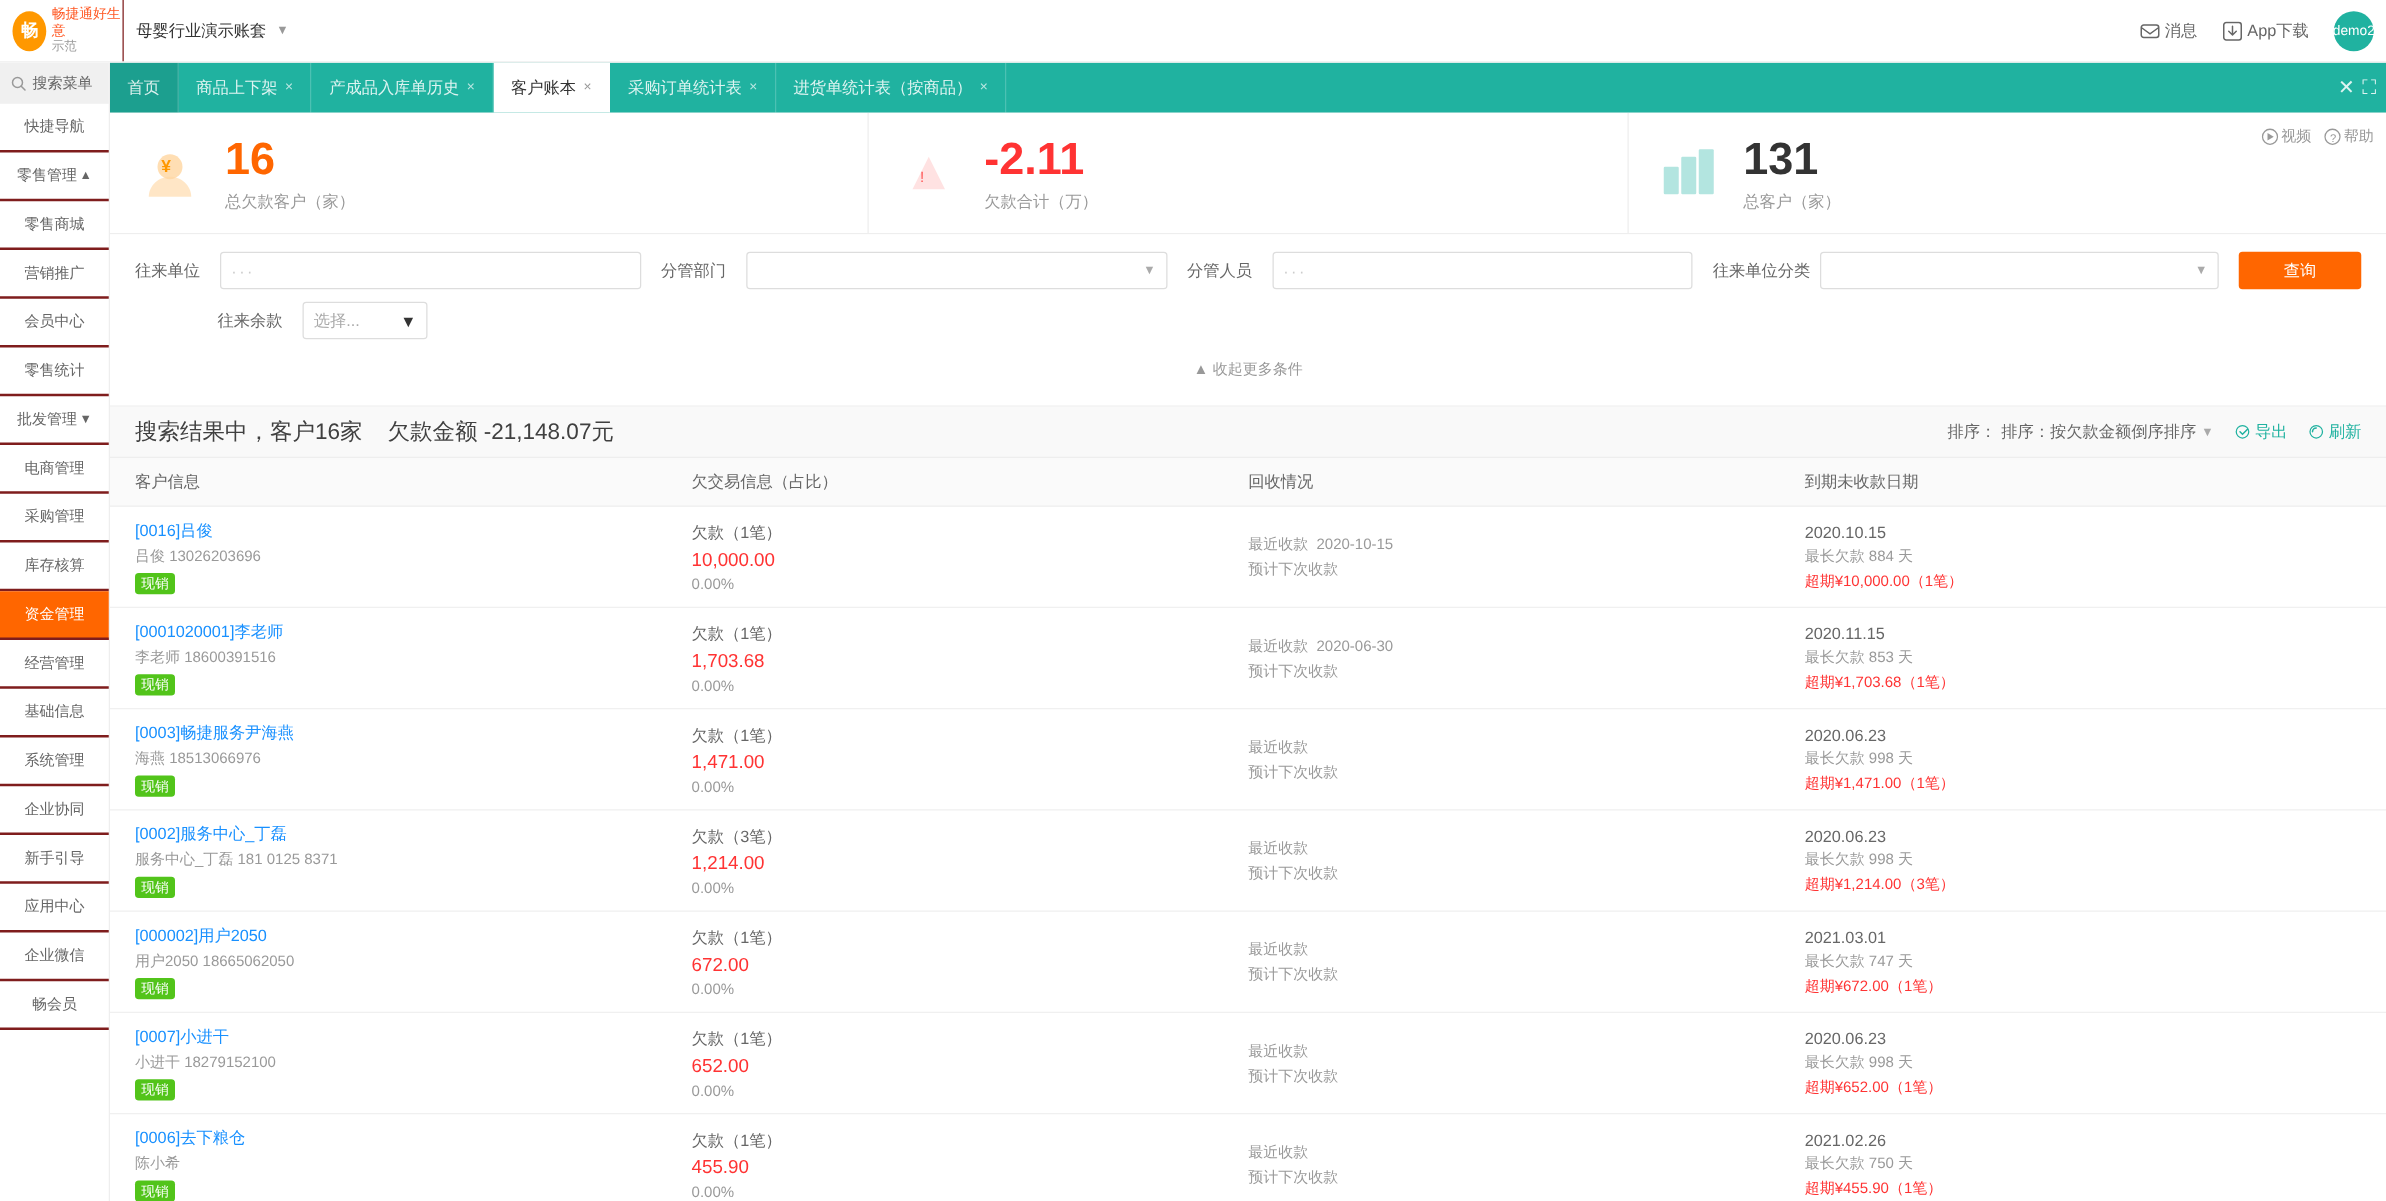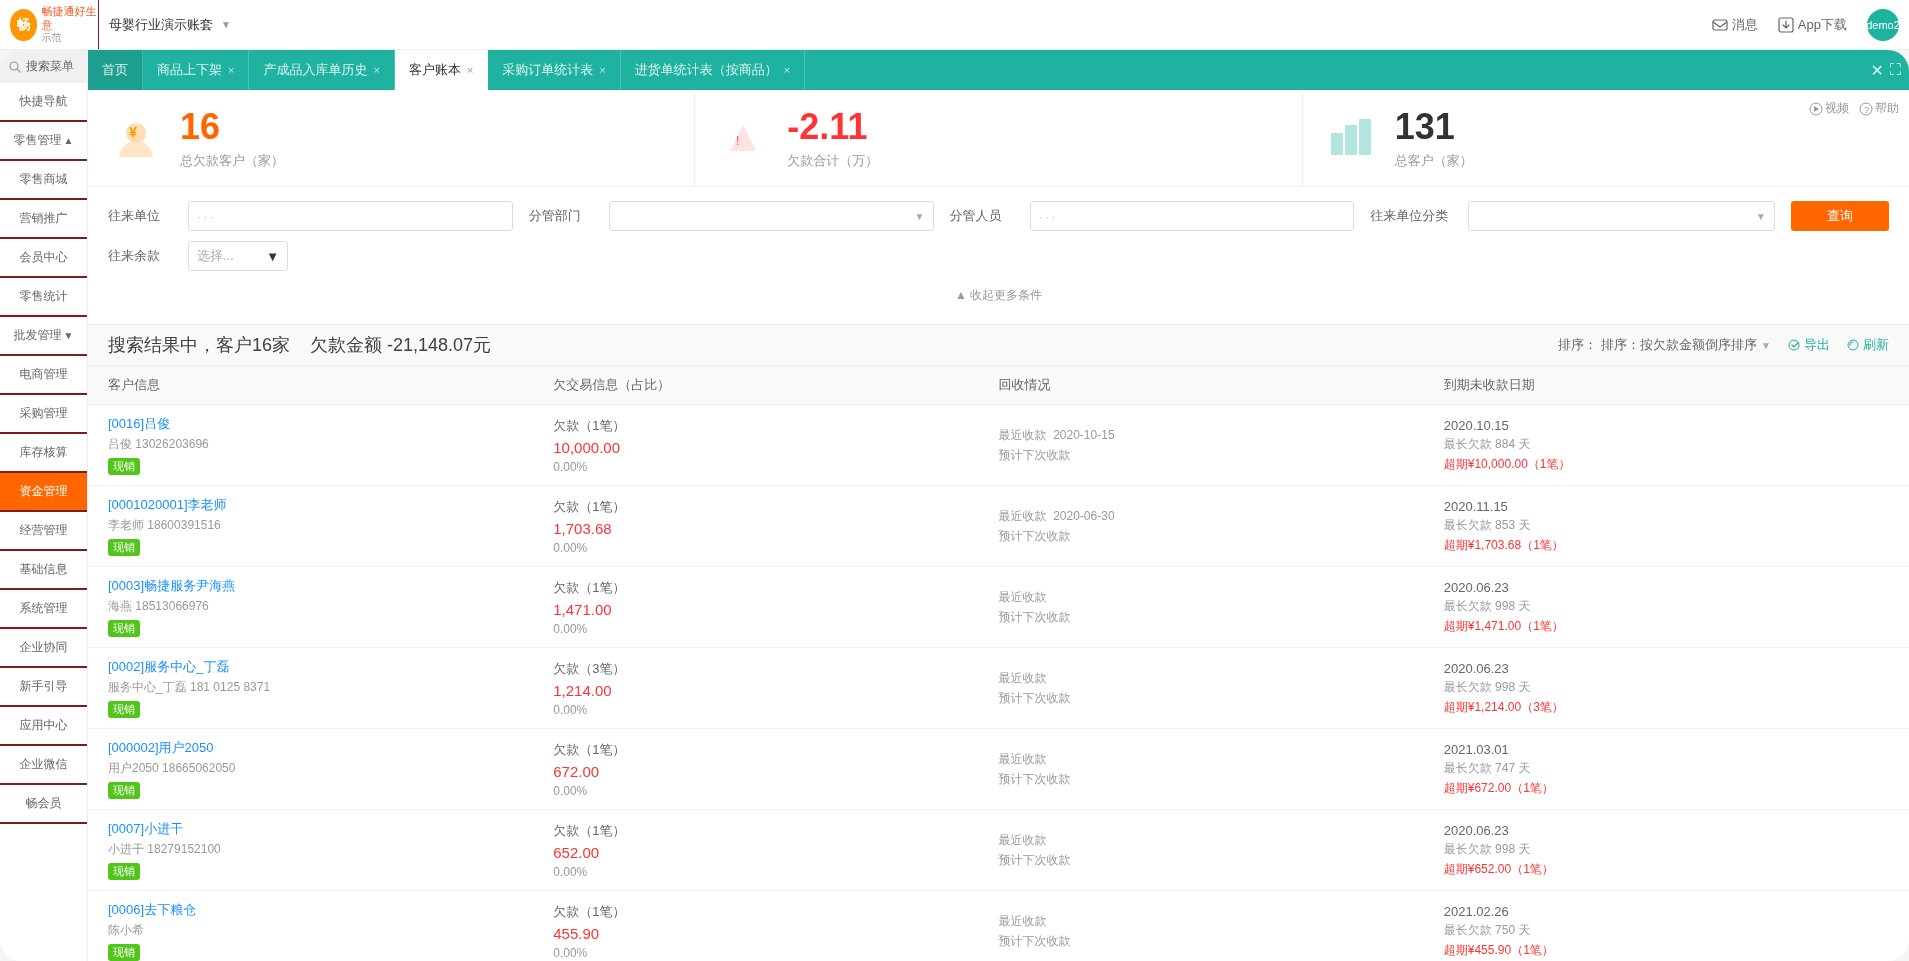--- a/index.html
+++ b/index.html
@@ -1,21 +1,21 @@
 <!DOCTYPE html>
 <html><head>
   <meta charset="utf-8">
   <style>
     * { box-sizing: border-box; margin: 0; padding: 0; }
     body { font-family: 'Microsoft YaHei', Arial, sans-serif; font-size: 13px; background: #f5f5f5; color: #333; overflow: hidden; }
 
     
     .app-container { display: flex; flex-direction: column; height: 961px; width: 1909px; }
     .top-bar { display: flex; align-items: center; background: #fff; height: 50px; border-bottom: 1px solid #eee; padding: 0 10px; flex-shrink: 0; }
-    .main-area { display: flex; flex: 1; overflow: hidden; border-radius: 21px; }
+    .main-area { display: flex; flex: 1; overflow: hidden; }
     .sidebar { width: 88px; background: #fff; border-right: 1px solid #eee; flex-shrink: 0; display: flex; flex-direction: column; }
     .content-area { flex: 1; display: flex; flex-direction: column; overflow: hidden; }
     .tabs-bar { background: #20b2a0; height: 40px; display: flex; align-items: center; flex-shrink: 0; }
     .main-content { flex: 1; overflow-y: auto; background: #f5f5f5; }
 
     
     .logo-area { display: flex; align-items: center; width: 88px; flex-shrink: 0; }
     .logo-icon { width: 32px; height: 32px; background: #ff9800; border-radius: 50%; display: flex; align-items: center; justify-content: center; color: #fff; font-size: 14px; font-weight: bold; }
     .logo-text { font-size: 11px; color: #ff5722; margin-left: 4px; line-height: 1.2; }
     .store-selector { display: flex; align-items: center; padding: 0 10px; border-left: 1px solid #7f1d1d; height: 100%; min-width: 180px; cursor: pointer; }
@@ -52,21 +52,21 @@
     .stat-number { font-size: 36px; font-weight: bold; color: #ff6600; }
     .stat-number.red { color: #ff3333; }
     .stat-number.dark { color: #333; font-weight: bold; }
     .stat-label { font-size: 13px; color: #999; margin-top: 4px; }
     .stat-card-actions { position: absolute; top: 10px; right: 10px; display: flex; gap: 10px; }
     .stat-action { font-size: 12px; color: #999; cursor: pointer; display: flex; align-items: center; gap: 2px; }
 
     
     .filter-area { background: #fff; padding: 14px 20px; border-bottom: 1px solid #eee; flex-shrink: 0; }
     .filter-row { display: flex; align-items: center; gap: 16px; margin-bottom: 10px; }
-    .filter-item { display: flex; align-items: center; gap: 20px; flex: 1; }
+    .filter-item { display: flex; align-items: center; gap: 8px; flex: 1; justify-content: center; }
     .filter-label { font-size: 13px; color: #666; white-space: nowrap; min-width: 60px; }
     .filter-input { flex: 1; border: 1px solid #ddd; border-radius: 3px; padding: 5px 8px; font-size: 13px; color: #333; display: flex; align-items: center; justify-content: space-between; cursor: pointer; min-height: 30px; }
     .filter-input .dots { color: #ccc; letter-spacing: 2px; }
     .filter-input .arrow-down { color: #aaa; font-size: 10px; }
     .filter-select { border: 1px solid #ddd; border-radius: 3px; padding: 5px 8px; font-size: 13px; color: #333; display: flex; align-items: center; justify-content: space-between; cursor: pointer; min-height: 30px; min-width: 100px; }
     .query-btn { background: #ff6600; color: #fff; border: none; padding: 6px 36px; border-radius: 3px; cursor: pointer; font-size: 13px; white-space: nowrap; }
     .collapse-row { text-align: center; padding: 6px; color: #999; font-size: 12px; cursor: pointer; }
 
     
     .results-bar { background: #f9f9f9; padding: 8px 20px; border-bottom: 1px solid #eee; display: flex; align-items: center; justify-content: space-between; flex-shrink: 0; }

